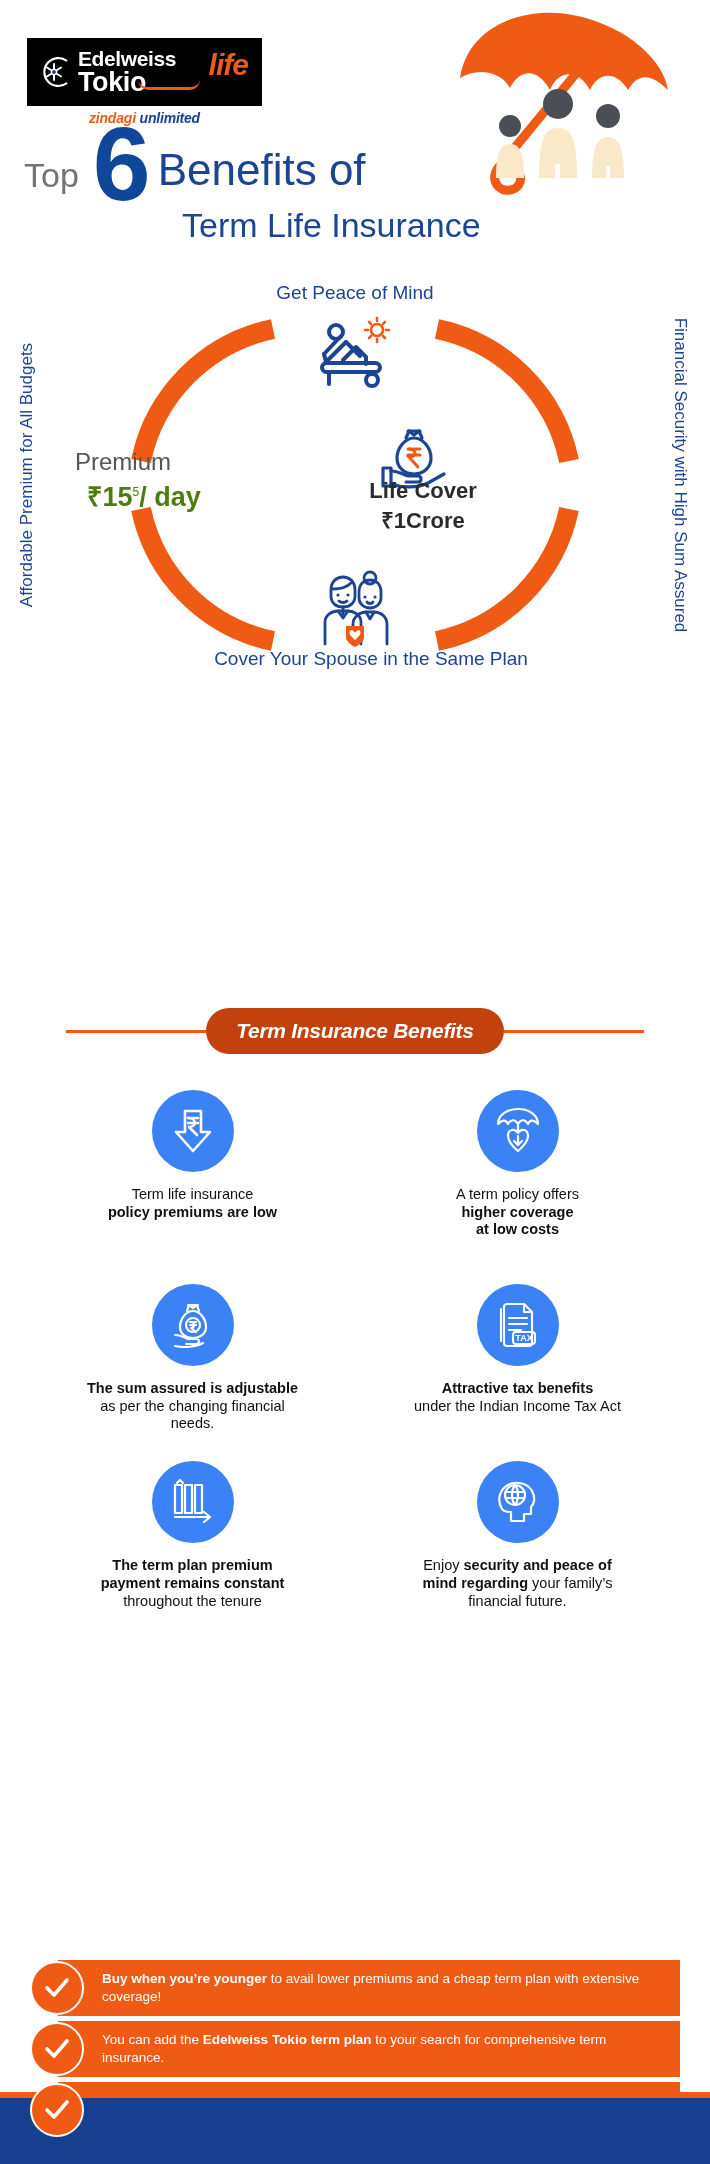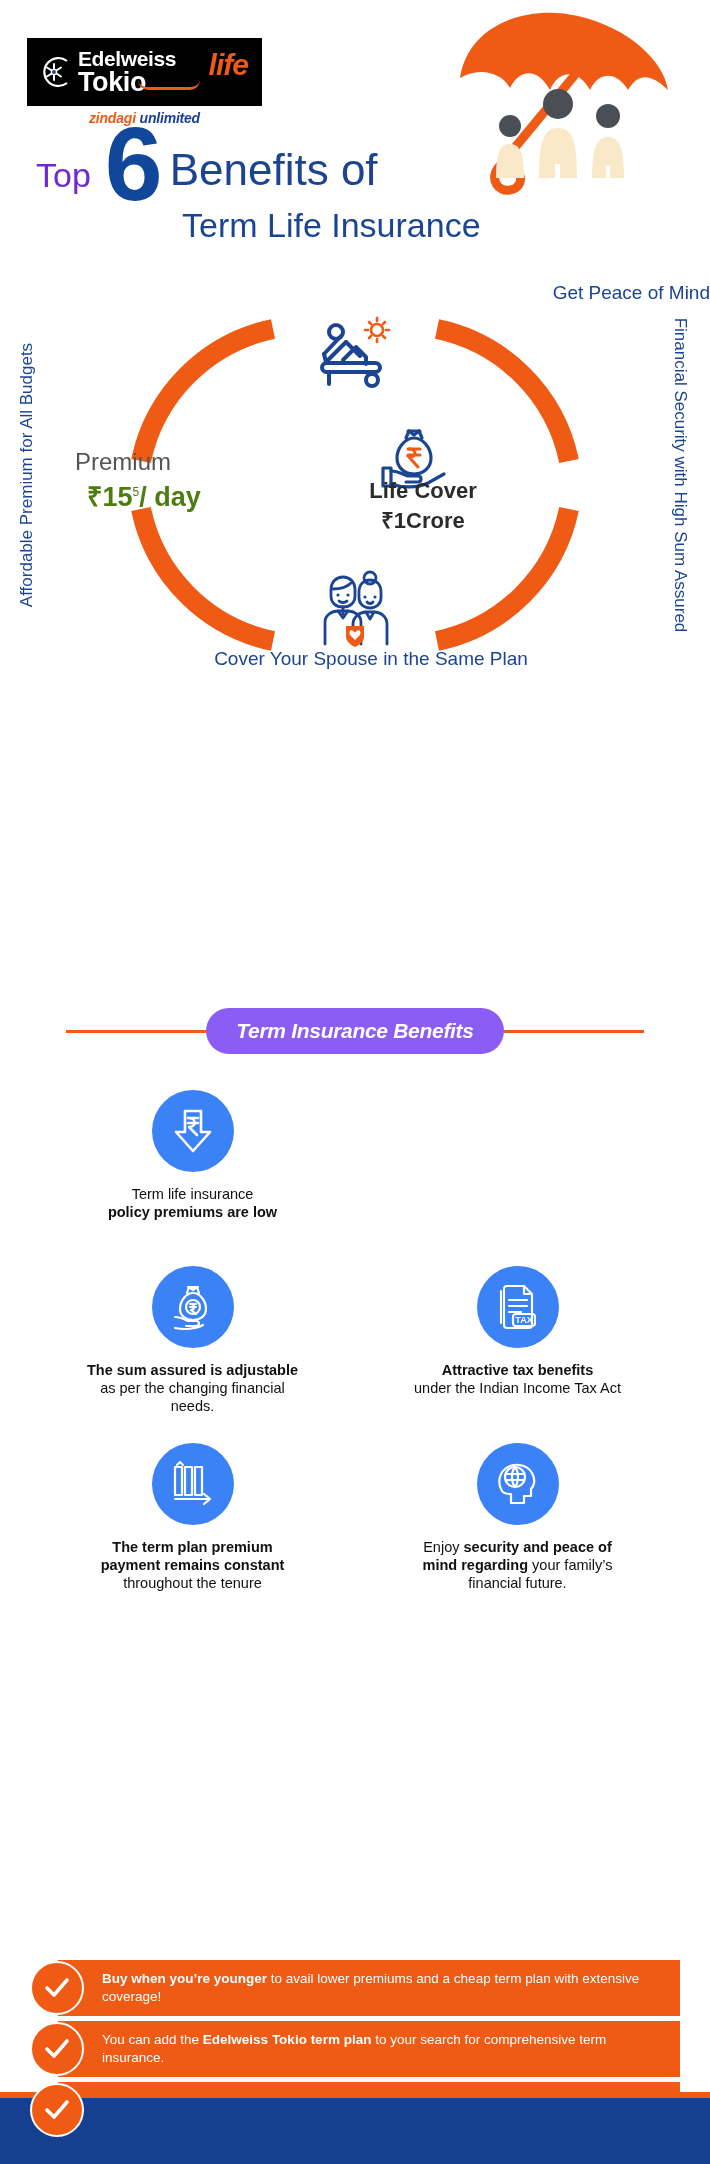--- a/index.html
+++ b/index.html
@@ -86,25 +86,24 @@
     left: 24px; top: 128px;
     width: 470px;
   }
   .headline-row1 {
     display: flex;
     align-items: flex-end;
     height: 74px;
   }
   .hl-top {
     font-size: 34px;
-    color: #6d28d9;
+    color: #737373;
     font-weight: 400;
     line-height: 1;
     padding-bottom: 10px;
-    margin-left: 12px;
   }
   .hl-six {
     font-size: 104px;
     color: #10479b;
     font-weight: bold;
     line-height: 0.72;
     margin: 0 10px 0 14px;
     letter-spacing: -3px;
   }
   .hl-benefits {
@@ -133,21 +132,21 @@
     position: absolute;
     left: 0; top: 270px;
     width: 710px; height: 430px;
   }
   .arc-svg { position: absolute; left: 0; top: 0; }
 
   .lbl-top {
     position: absolute;
     left: 0; top: 12px;
     width: 710px;
-    text-align: right;
+    text-align: center;
     font-size: 19px;
     color: #1b4593;
   }
   .lbl-bottom {
     position: absolute;
     left: 16px; top: 378px;
     width: 710px;
     text-align: center;
     font-size: 19px;
     color: #1b4593;
@@ -202,21 +201,21 @@
     align-items: center;
     justify-content: center;
   }
   .banner-line {
     height: 3px;
     background: #ef5a15;
     flex: 1;
     max-width: 140px;
   }
   .banner-pill {
-    background: #8b5cf6;
+    background: #c2410c;
     color: #ffffff;
     font-size: 21px;
     font-weight: bold;
     font-style: italic;
     letter-spacing: -0.3px;
     padding: 11px 30px;
     border-radius: 24px;
     white-space: nowrap;
   }
 
@@ -491,20 +490,38 @@
               <path d="M17 15 L27 15"></path>
               <path d="M18 10 C25 10 26 19 18 19 L26 27"></path>
             </g>
           </svg>
         </div>
         <div class="b-text">
           <span>Term life insurance</span><br>
           <b>policy premiums are low</b>
         </div>
       </div>
+      <div class="b-cell">
+        <div class="b-circle">
+          <svg width="46" height="48" viewBox="0 0 46 48">
+            <g fill="none" stroke="#ffffff" stroke-width="2.2" stroke-linejoin="round" stroke-linecap="round">
+              <path d="M3 17 C3 8 12 2 23 2 C34 2 43 8 43 17 C38 12 35 13 33 17 C30 12 26 12 23 17 C20 12 16 12 13 17 C11 13 8 12 3 17 Z"></path>
+              <path d="M23 17 L23 24"></path>
+              <path d="M23 26 C20 21 13 22 13 29 C13 36 23 44 23 44 C23 44 33 36 33 29 C33 22 26 21 23 26 Z"></path>
+              <path d="M23 29 L23 38"></path>
+              <path d="M19 34 L23 38 L27 34"></path>
+            </g>
+          </svg>
+        </div>
+        <div class="b-text">
+          <span>A term policy offers</span><br>
+          <b>higher coverage</b><br>
+          <b>at low costs</b>
+        </div>
+      </div>
     </div>
 
     <div class="row-gap-1"></div>
 
     <div class="b-row">
       <div class="b-cell">
         <div class="b-circle">
           <svg width="46" height="48" viewBox="0 0 46 48">
             <g fill="none" stroke="#ffffff" stroke-width="2.2" stroke-linejoin="round" stroke-linecap="round">
               <path d="M23 10 C16 10 10 18 10 26 C10 33 16 37 23 37 C30 37 36 33 36 26 C36 18 30 10 23 10 Z"></path>

